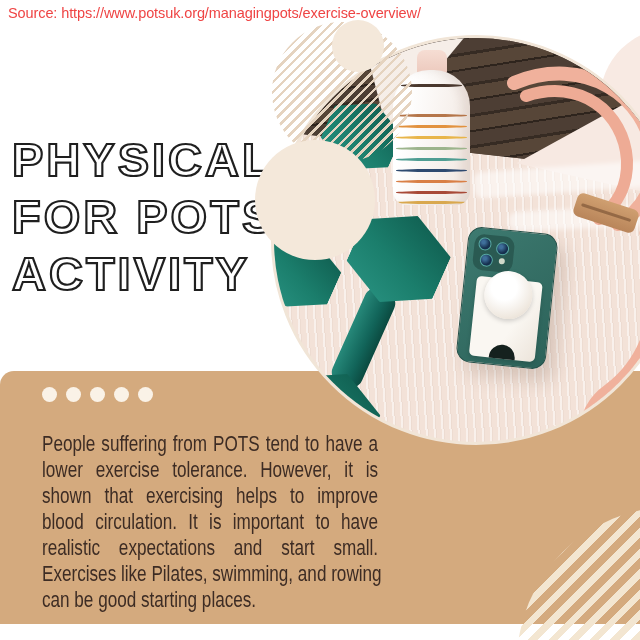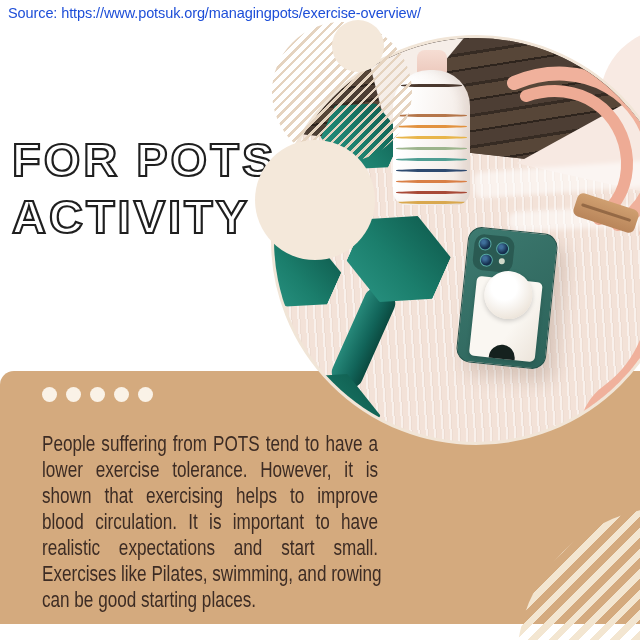--- a/index.html
+++ b/index.html
@@ -18,21 +18,21 @@
   }
   *{margin:0;padding:0;box-sizing:border-box;}
   html,body{background:#fff;}
   .canvas{
     position:relative;width:640px;height:640px;background:#ffffff;
     overflow:hidden;font-family:"Liberation Sans", sans-serif;
   }
   
   .source{
     position:absolute;left:8px;top:5px;font-size:14.5px;letter-spacing:-0.1px;
-    color:#1d4ed8;
+    color:#ef4444;
   }
   
   .title{
     position:absolute;left:12px;top:131px;
     font-size:47px;font-weight:700;line-height:57px;letter-spacing:3px;
     color:#ffffff;-webkit-text-stroke:2.2px #1f1f1f;
     font-family:"Liberation Sans", sans-serif;
   }
   .title div{white-space:nowrap;}
   
@@ -172,20 +172,21 @@
   .body-line.last{text-align-last:left;}
 </style>
 </head>
 <body>
 
 <div class="canvas">
 
   <div class="source">Source: https://www.potsuk.org/managingpots/exercise-overview/</div>
 
   <div class="title">
+    <div>PHYSICAL</div>
     <div>FOR POTS</div>
     <div>ACTIVITY</div>
   </div>
 
   <div class="circ blush-tr"></div>
   <div class="circ striped-br"></div>
 
   <div class="panel">
     <div class="dots">
       <span></span>

